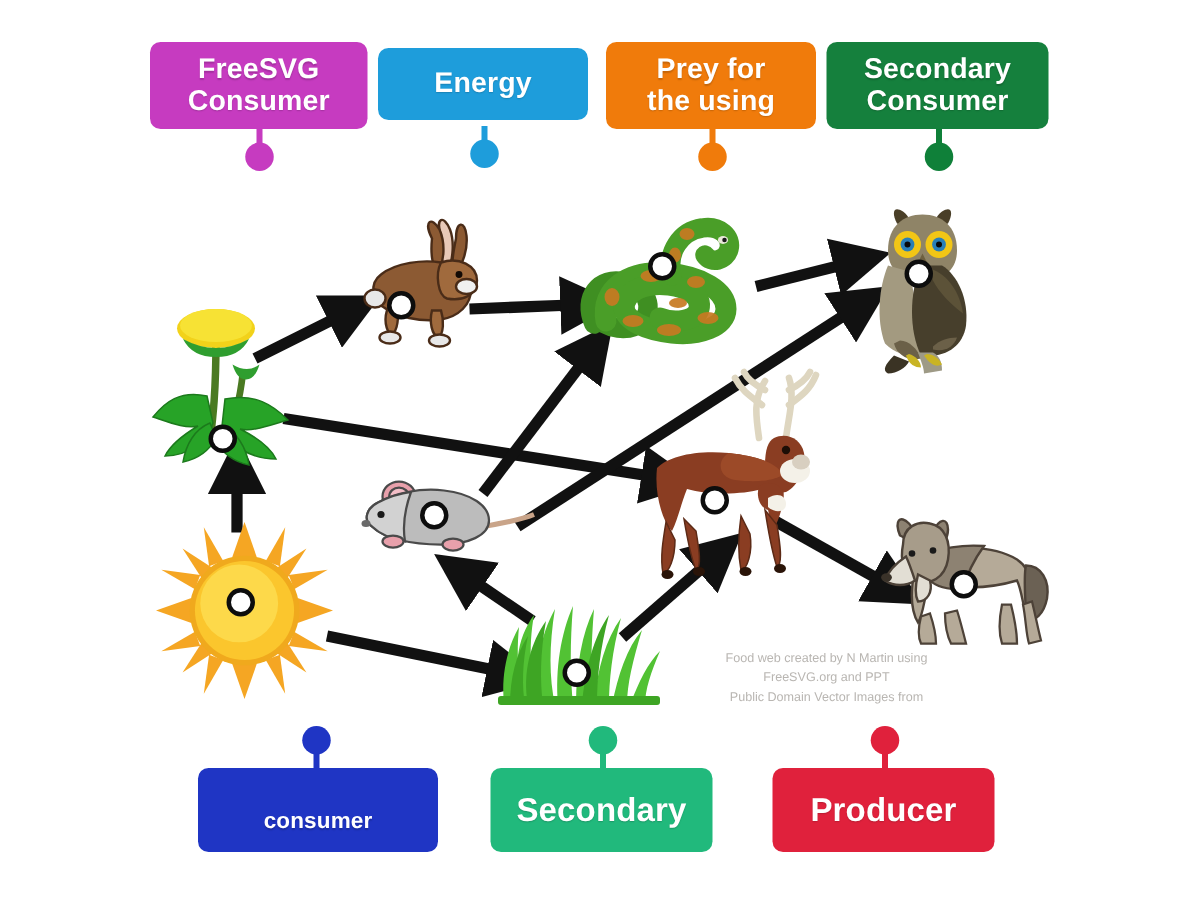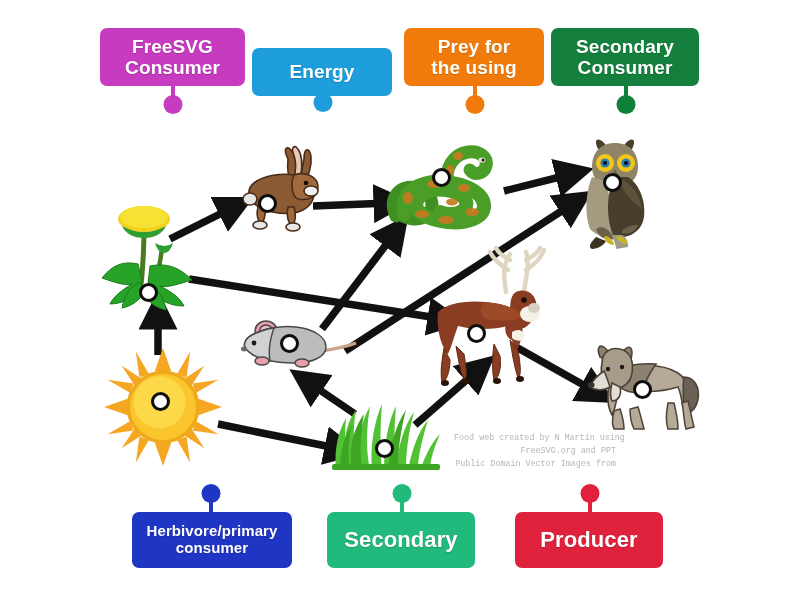--- a/index.html
+++ b/index.html
@@ -17,23 +17,23 @@
     box-sizing:border-box;padding:4px 8px;z-index:40;
     text-shadow:0 1px 1px rgba(0,0,0,.18);
   }
   .pin{position:absolute;z-index:39;}
   .pin .stem{position:absolute;left:50%;transform:translateX(-50%);width:4px;}
   .pin .knob{position:absolute;left:50%;transform:translateX(-50%);
              width:19px;height:19px;border-radius:50%;}
 
   
   .credit{
-    position:absolute;left:454px;top:432px;width:162px;
-    font-size:8.4px;color:#b9b6b2;text-align:right;line-height:1.55;
-    z-index:20;font-family:Liberation Mono, monospace;
+    position:absolute;left:470px;top:432px;width:162px;
+    font-size:8.4px;color:#b9b6b2;text-align:center;line-height:1.55;
+    z-index:20;font-family:Liberation Sans, sans-serif;
   }
   .credit div{white-space:nowrap;}
 
   
   .org{position:absolute;z-index:25;}
   .org svg{display:block;overflow:visible;}
   .hotspot{
     position:absolute;width:19px;height:19px;border-radius:50%;
     background:#ffffff;border:3.5px solid #0d0d0d;box-sizing:border-box;z-index:30;
   }
@@ -295,21 +295,21 @@
   <div class="label" style="left:100px;top:28px;width:145px;height:58px;background:#c63bc0;font-size:19px;">
     <span>
       <span>FreeSVG</span><br><span>Consumer</span>
     </span>
   </div>
 
   <div class="pin" style="left:313px;top:84px;width:19px;height:28px;">
     <div class="stem" style="top:0;height:16px;background:#1e9ddb;"></div>
     <div class="knob" style="top:9px;background:#1e9ddb;"></div>
   </div>
-  <div class="label" style="left:252px;top:48px;width:140px;height:48px;background:#1e9ddb;font-size:19px;">
+  <div class="label" style="left:252px;top:32px;width:140px;height:48px;background:#1e9ddb;font-size:19px;">
     <span>Energy</span>
   </div>
 
   <div class="pin" style="left:465px;top:86px;width:19px;height:28px;">
     <div class="stem" style="top:0;height:16px;background:#f07b0b;"></div>
     <div class="knob" style="top:9px;background:#f07b0b;"></div>
   </div>
   <div class="label" style="left:404px;top:28px;width:140px;height:58px;background:#f07b0b;font-size:19px;">
     <span>
       <span>Prey for</span><br><span>the using</span>
@@ -325,21 +325,21 @@
       <span>Secondary</span><br><span>Consumer</span>
     </span>
   </div>
 
   <div class="pin" style="left:201px;top:484px;width:19px;height:30px;">
     <div class="stem" style="top:12px;height:18px;background:#1f35c4;"></div>
     <div class="knob" style="top:0;background:#1f35c4;"></div>
   </div>
   <div class="label" style="left:132px;top:512px;width:160px;height:56px;background:#1f35c4;font-size:15px;">
     <span>
-      <span>Herbivore/primary</span><br><span>consumer</span>
+      <br><span>consumer</span>
     </span>
   </div>
 
   <div class="pin" style="left:392px;top:484px;width:19px;height:30px;">
     <div class="stem" style="top:12px;height:18px;background:#21b97c;"></div>
     <div class="knob" style="top:0;background:#21b97c;"></div>
   </div>
   <div class="label" style="left:327px;top:512px;width:148px;height:56px;background:#21b97c;font-size:22px;">
     <span>Secondary</span>
   </div>

